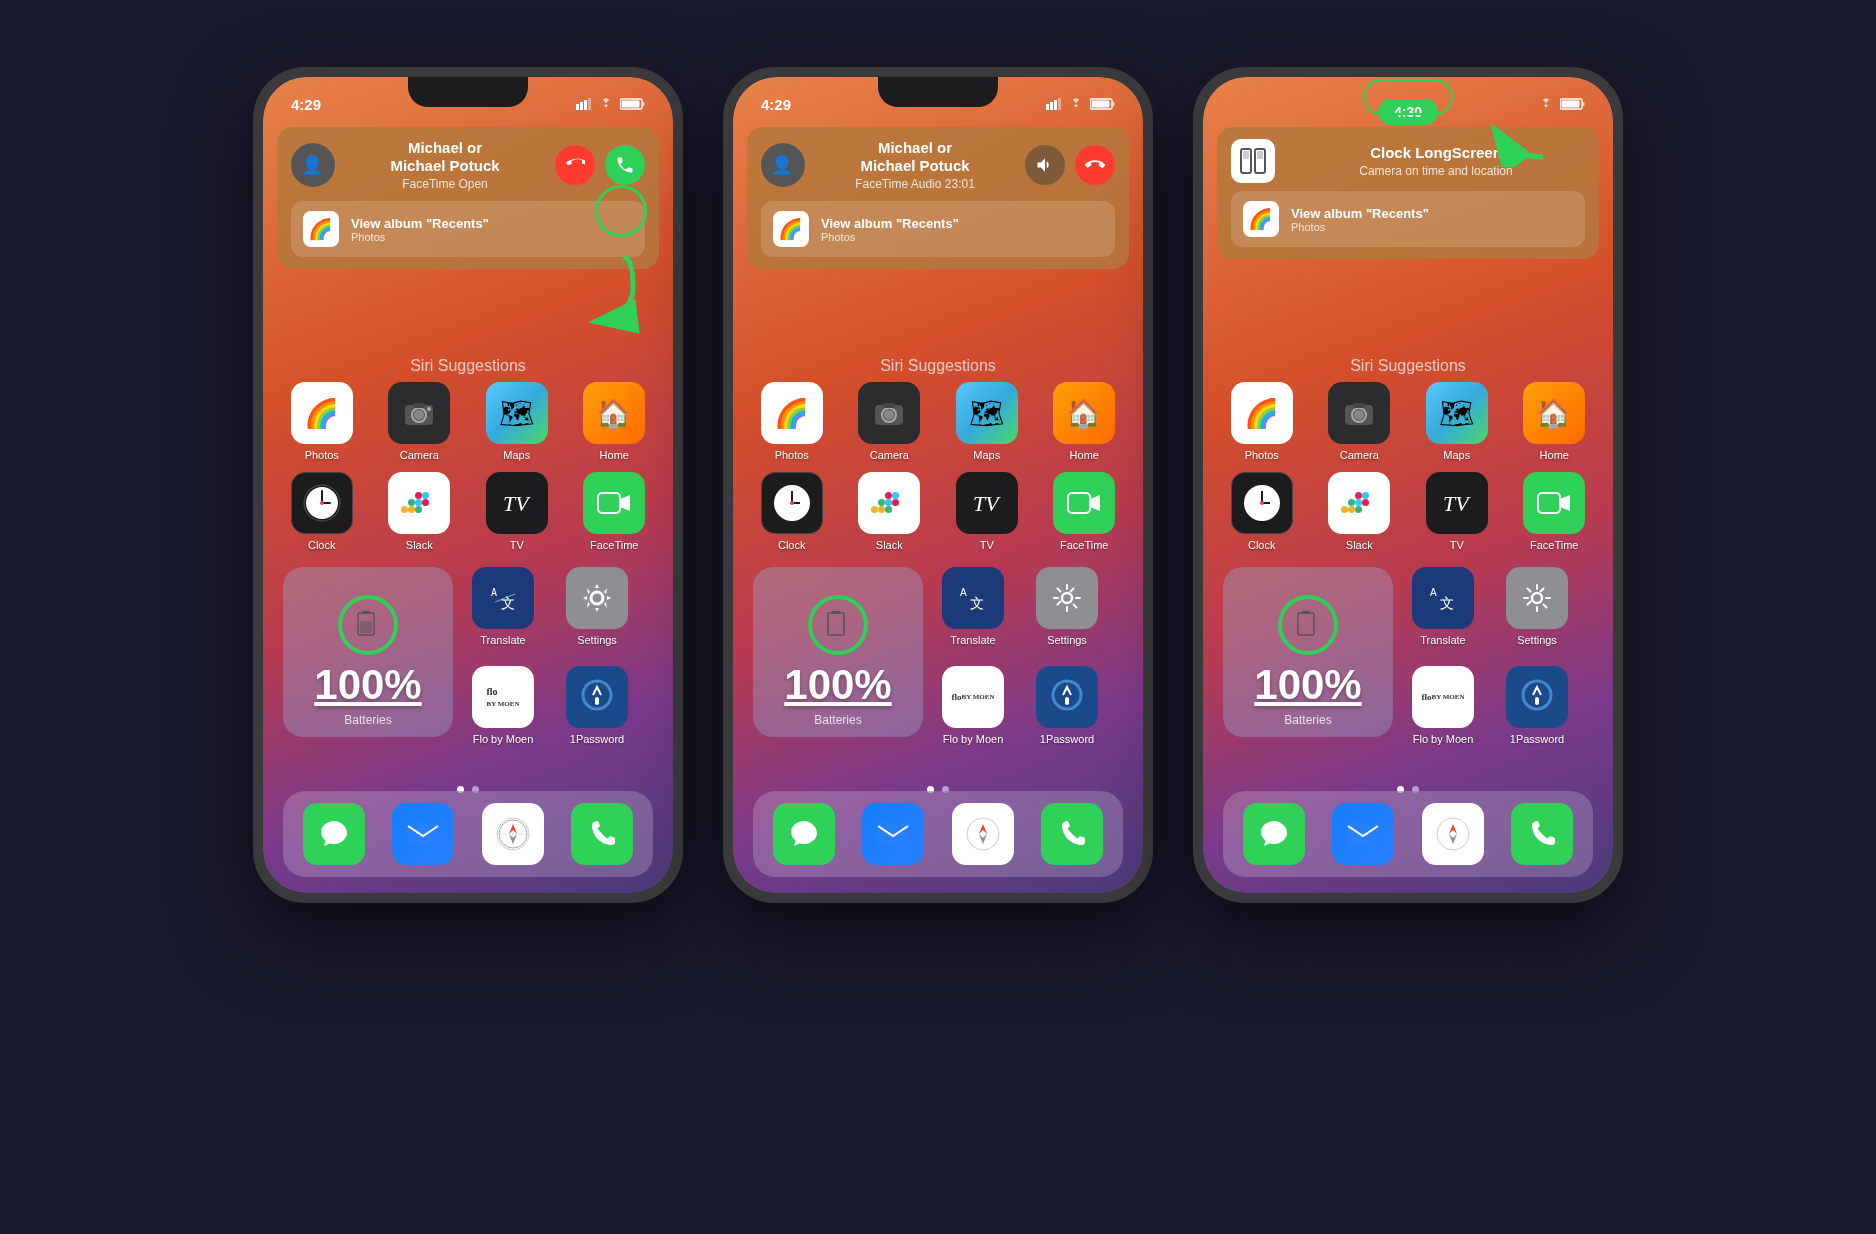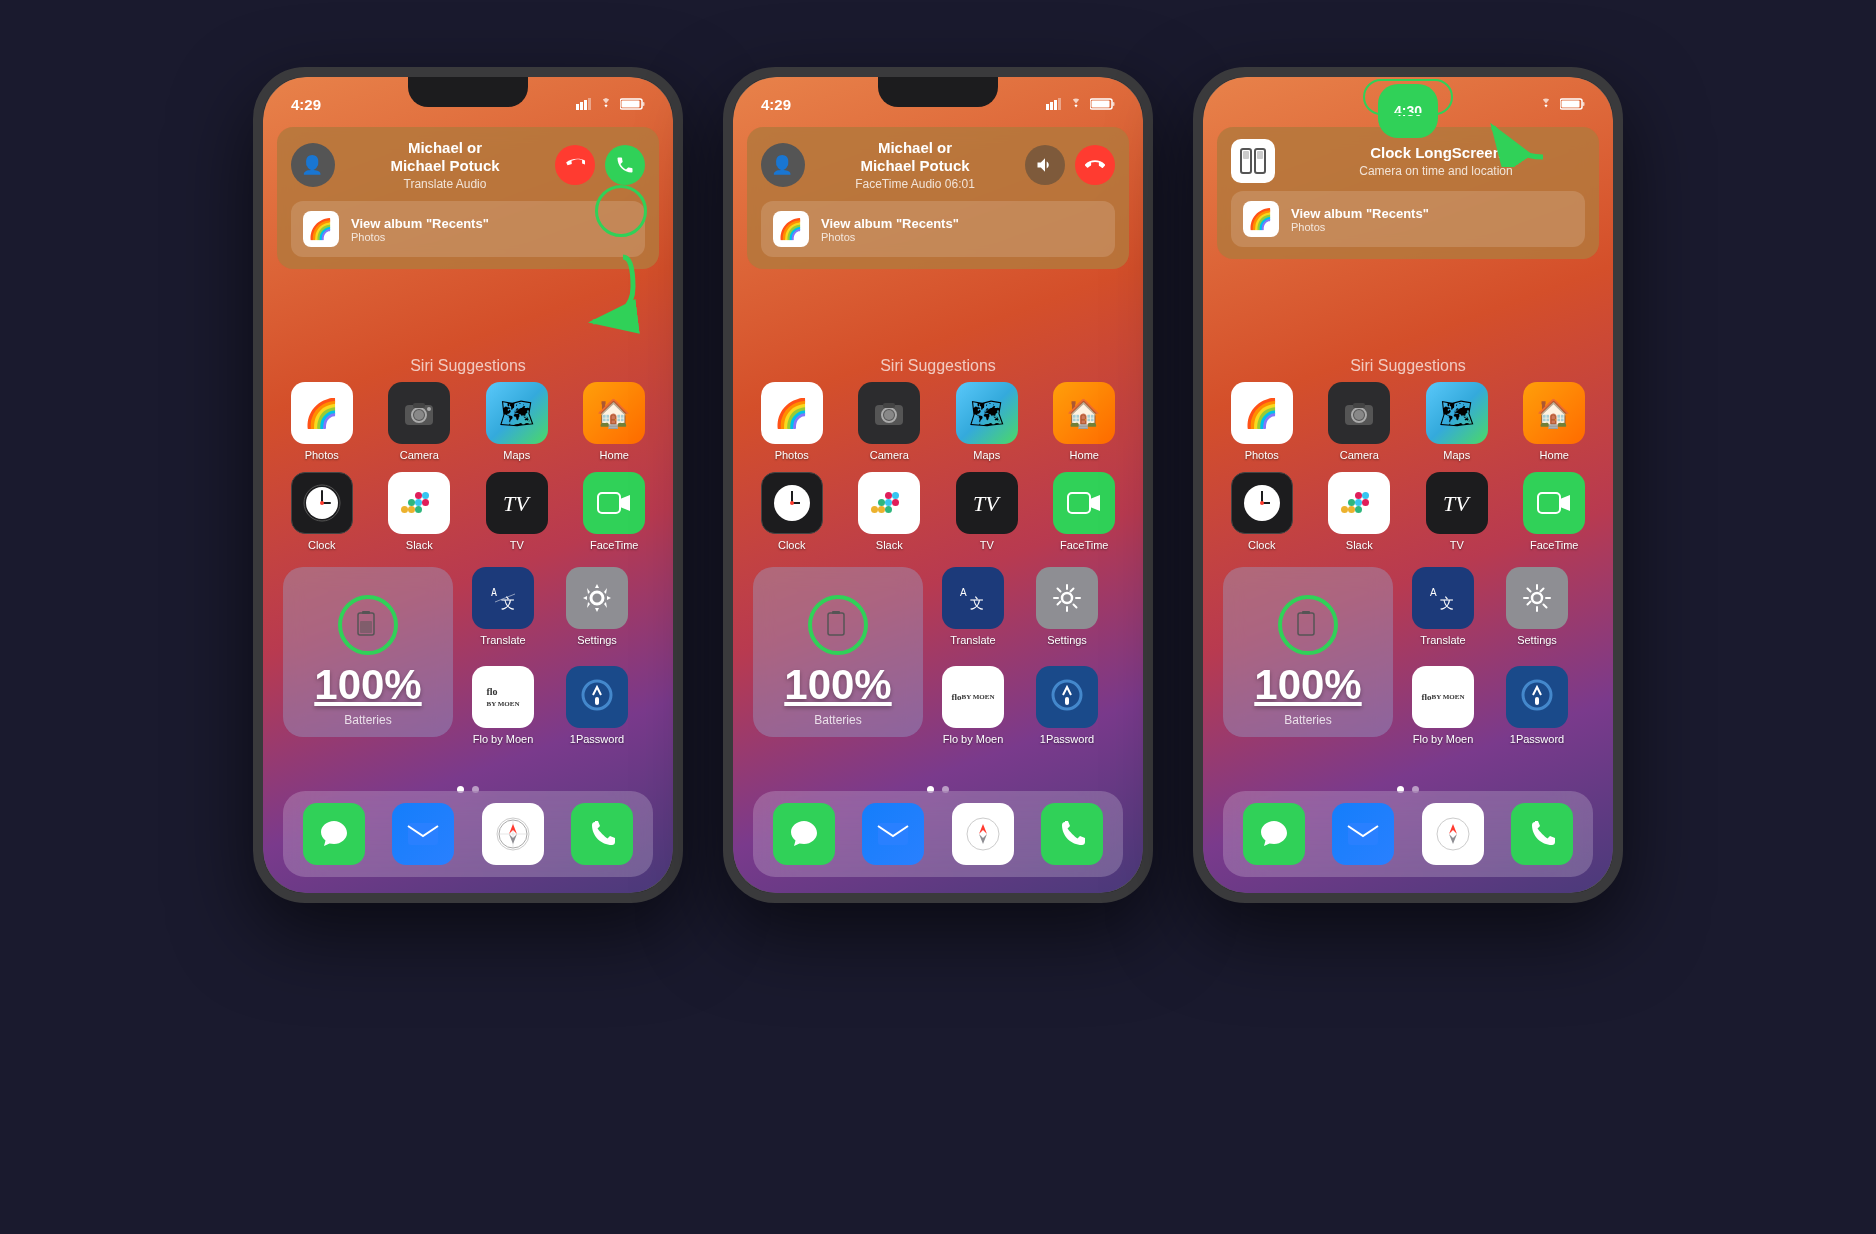--- a/index.html
+++ b/index.html
@@ -418,21 +418,21 @@
         </div>
       </div>
 
       <div class="notch"></div>
 
       <div class="suggestion-banner">
         <div class="call-row">
           <div class="avatar">👤</div>
           <div class="call-info">
             <div class="call-name">Michael or<br>Michael Potuck</div>
-            <div class="call-subtitle">Translate Audio</div>
+            <div class="call-subtitle">FaceTime Open</div>
           </div>
           <div class="call-buttons">
             <div class="btn-red">
               <svg width="20" height="20" viewBox="0 0 20 20">
                   <path d="M4.5 12.5C3 11 2 9.5 1.5 8.5L4 6l-2-4-3 1C-0.5 10 7 17.5 14.5 18l1-3-4-2-2 2.5C8.5 14.5 6 14 4.5 12.5z" fill="white" transform="rotate(135, 10, 10)"></path>
                 </svg>
             </div>
             <div class="btn-green" style="position:relative;">
               <svg width="20" height="20" viewBox="0 0 24 24">
                   <path d="M6.6 10.8c1.4 2.8 3.8 5.1 6.6 6.6l2.2-2.2c.3-.3.7-.4 1-.2 1.1.4 2.3.6 3.6.6.6 0 1 .4 1 1V20c0 .6-.4 1-1 1-9.4 0-17-7.6-17-17 0-.6.4-1 1-1h3.5c.6 0 1 .4 1 1 0 1.3.2 2.5.6 3.6.1.3 0 .7-.2 1L6.6 10.8z" fill="white"></path>
@@ -660,21 +660,21 @@
         </div>
       </div>
 
       <div class="notch"></div>
 
       <div class="suggestion-banner">
         <div class="call-row">
           <div class="avatar">👤</div>
           <div class="call-info">
             <div class="call-name">Michael or<br>Michael Potuck</div>
-            <div class="call-subtitle">FaceTime Audio 06:01</div>
+            <div class="call-subtitle">FaceTime Audio 23:01</div>
           </div>
           <div class="call-buttons">
             <div class="btn-speaker">
               <svg width="20" height="20" viewBox="0 0 24 24">
                   <path d="M3 9v6h4l5 5V4L7 9H3zm13.5 3c0-1.8-1-3.3-2.5-4.1v8.2c1.5-.8 2.5-2.3 2.5-4.1z" fill="white"></path>
                 </svg>
             </div>
             <div class="btn-red">
               <svg width="20" height="20" viewBox="0 0 24 24">
                   <path d="M6.6 10.8c1.4 2.8 3.8 5.1 6.6 6.6l2.2-2.2c.3-.3.7-.4 1-.2 1.1.4 2.3.6 3.6.6.6 0 1 .4 1 1V20c0 .6-.4 1-1 1-9.4 0-17-7.6-17-17 0-.6.4-1 1-1h3.5c.6 0 1 .4 1 1 0 1.3.2 2.5.6 3.6.1.3 0 .7-.2 1L6.6 10.8z" fill="white" transform="rotate(135, 12, 12)"></path>
@@ -864,21 +864,21 @@
               <path d="M10 7l4-5a7 7 0 00-8 0l4 5z" fill="white" opacity="0.7"></path>
             </svg>
           <svg width="25" height="12" viewBox="0 0 25 12">
               <rect x="0" y="1" width="22" height="10" rx="2" stroke="white" stroke-width="1.5" fill="none"></rect>
               <rect x="1.5" y="2.5" width="18" height="7" rx="1" fill="white"></rect>
               <rect x="22.5" y="4" width="2" height="4" rx="1" fill="white" opacity="0.7"></rect>
             </svg>
         </div>
       </div>
 
-      <div style="position:absolute; top:7px; left:50%; transform:translateX(-50%); background:#30d158; border-radius:20px; padding:19px 16px; font-size:14px; font-weight:700; color:white; z-index:25; min-width:60px; text-align:center;">4:30</div>
+      <div style="position:absolute; top:22px; left:50%; transform:translateX(-50%); background:#30d158; border-radius:20px; padding:5px 16px; font-size:14px; font-weight:700; color:white; z-index:25; min-width:60px; text-align:center;">4:30</div>
 
       <div style="position:absolute; top:2px; left:50%; transform:translateX(-50%); border:2.5px solid #30d158; border-radius:22px; width:90px; height:36px; z-index:30;"></div>
 
       <div style="position:absolute; top:30px; right:50px; z-index:25;">
         <svg width="100" height="60" viewBox="0 0 100 60">
           <path d="M80 50 Q50 50 30 20" stroke="#30d158" stroke-width="5" fill="none" marker-end="url(#arrowhead3)"></path>
           <defs>
             <marker id="arrowhead3" markerWidth="10" markerHeight="7" refX="9" refY="3.5" orient="auto">
               <polygon points="0 0, 10 3.5, 0 7" fill="#30d158"></polygon>
             </marker>

